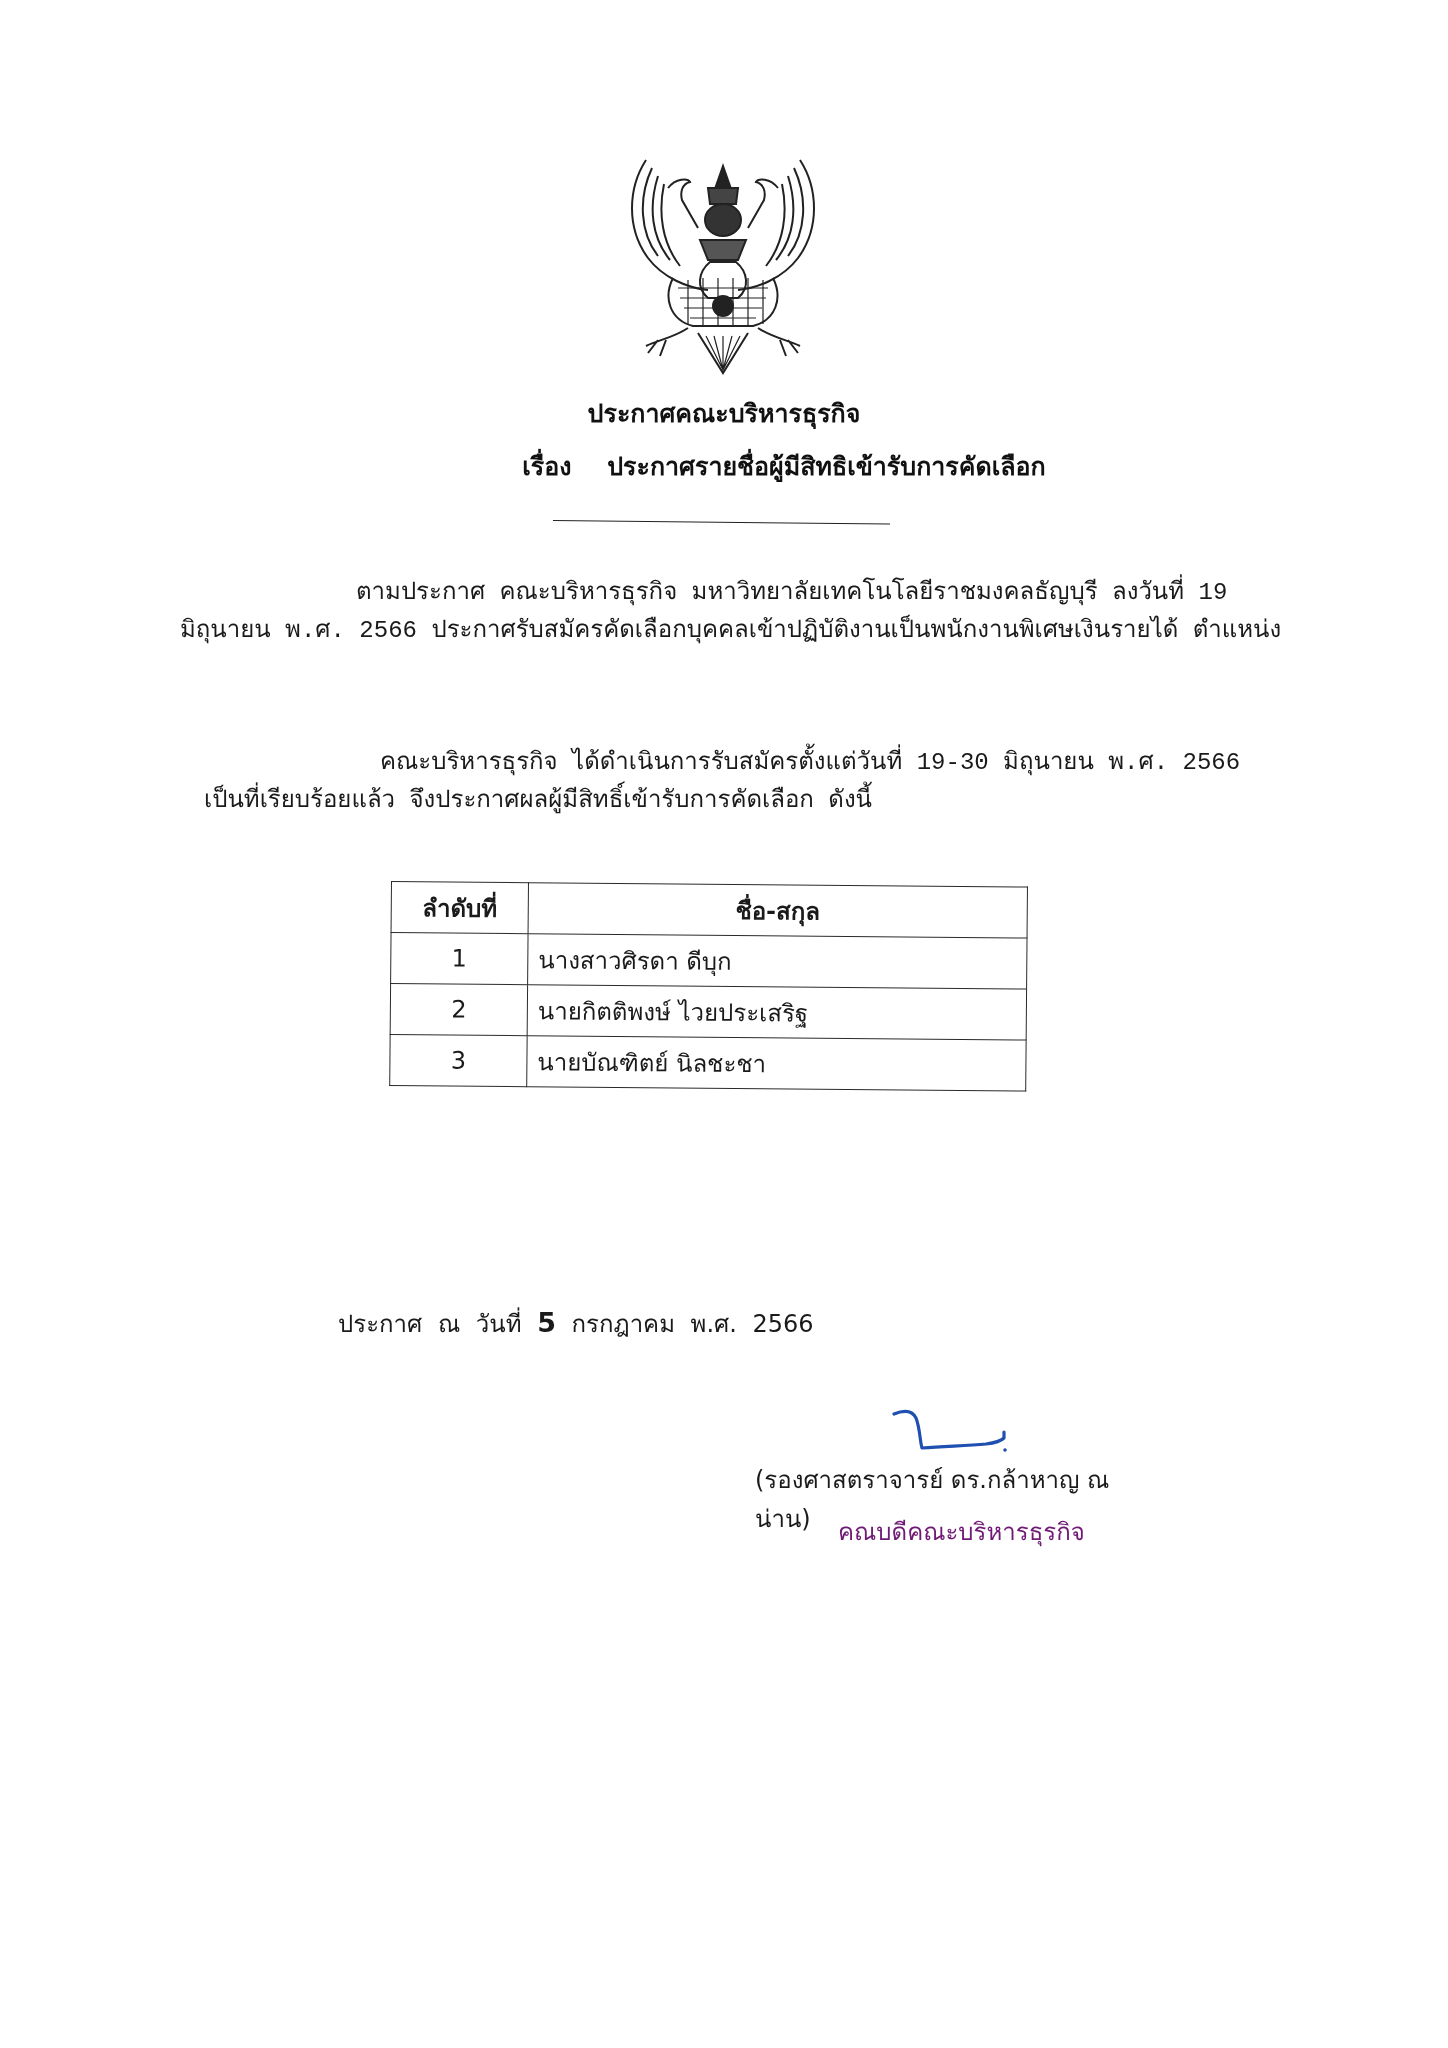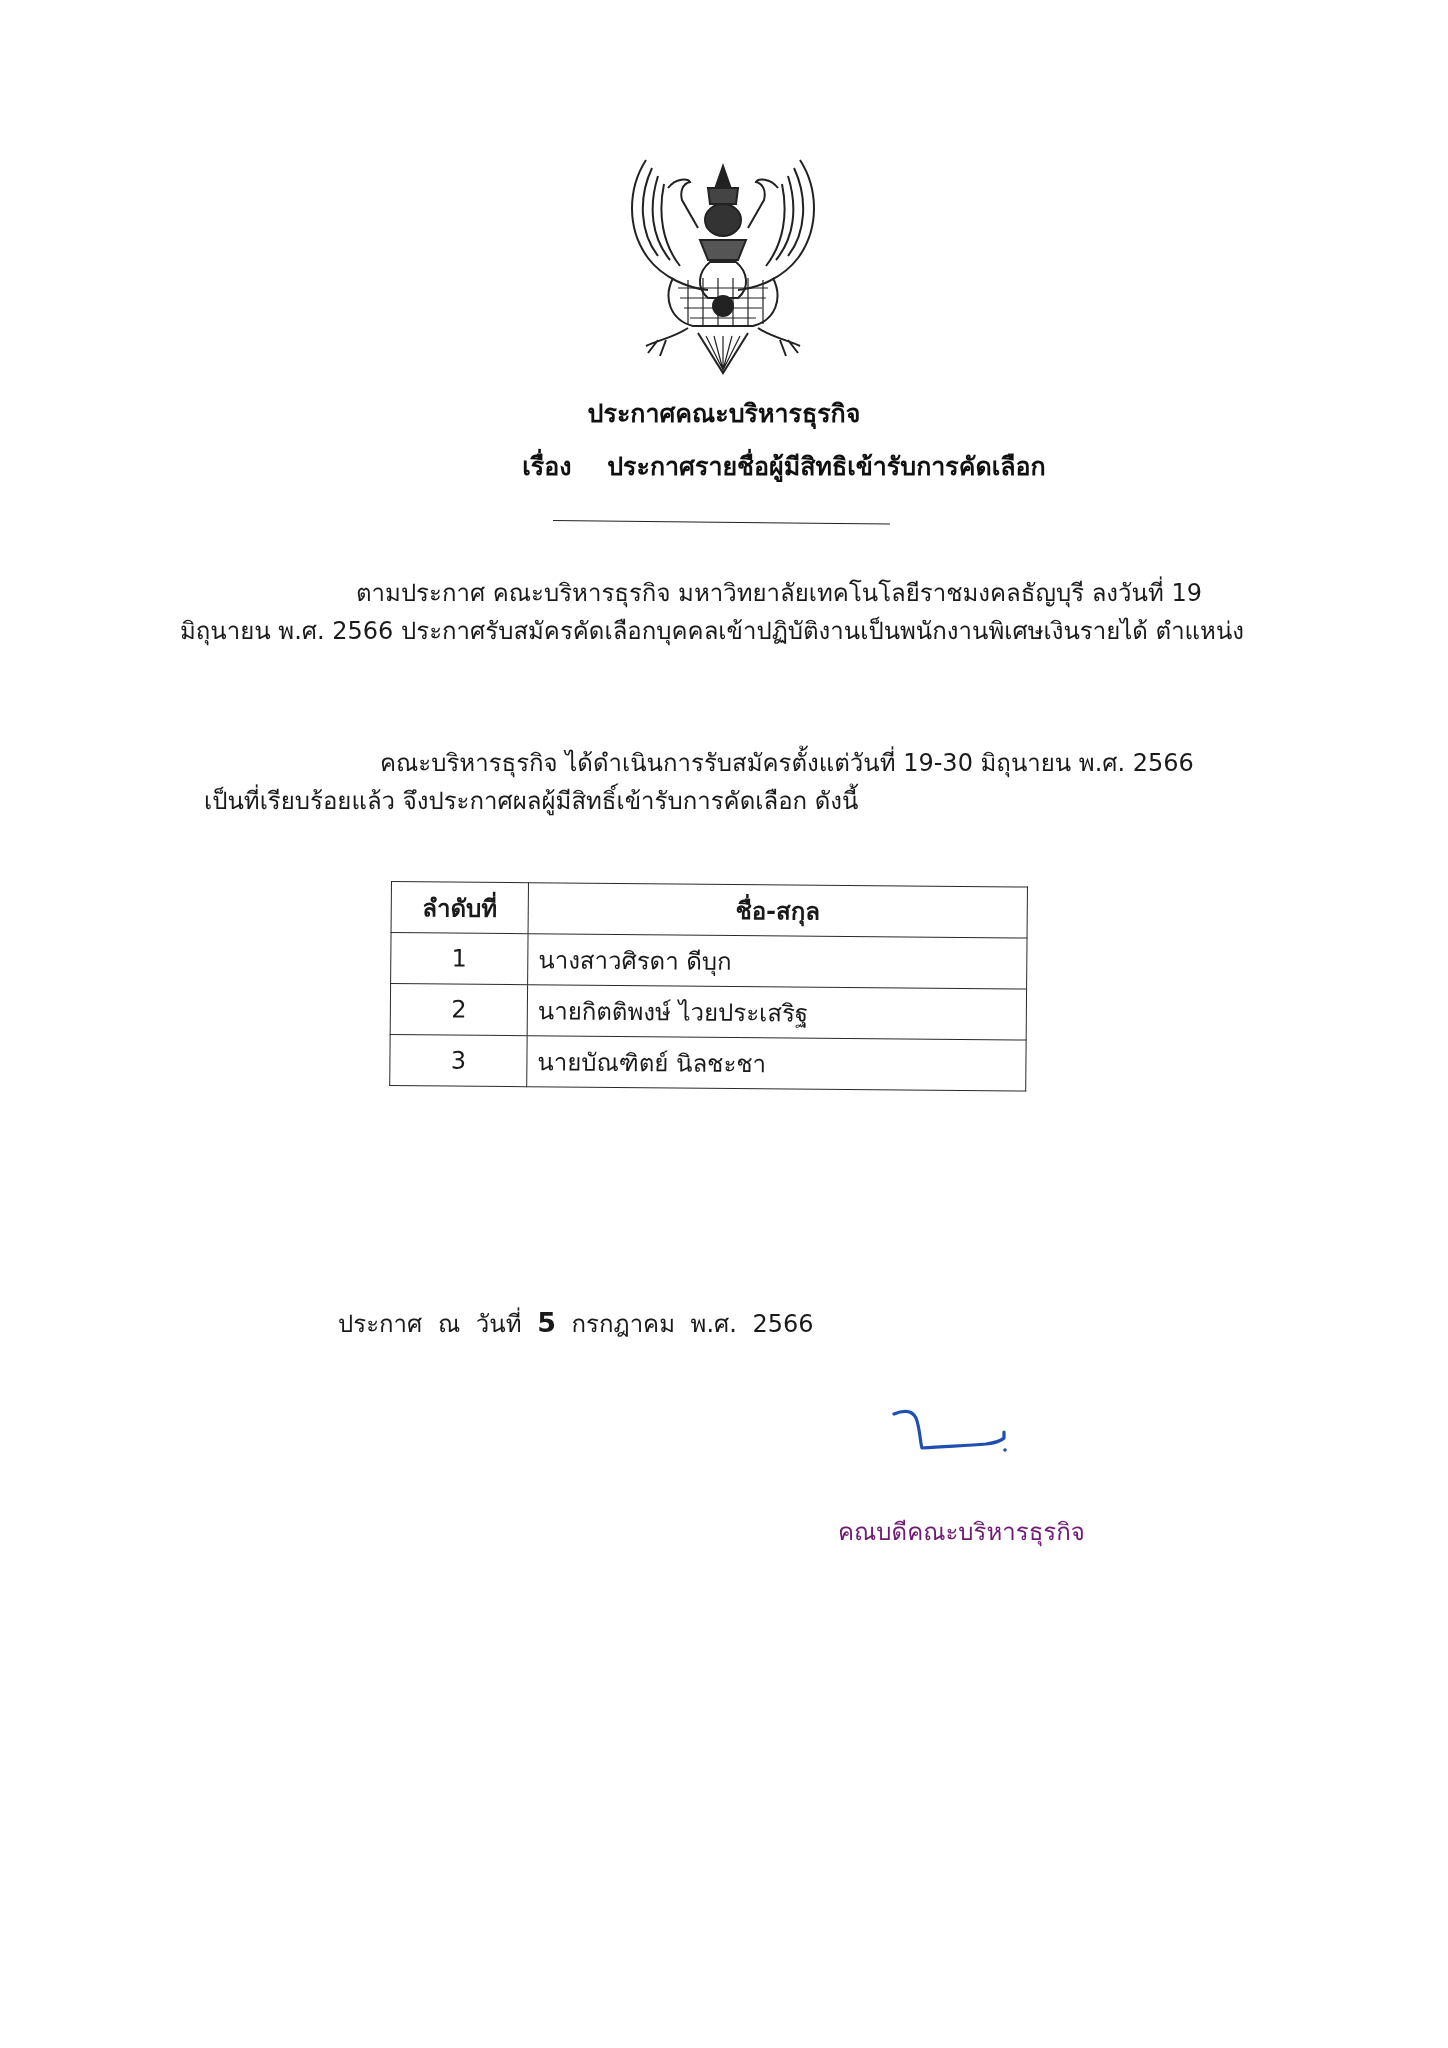--- a/index.html
+++ b/index.html
@@ -53,20 +53,21 @@
     }
     .para {
       position: absolute;
       left: 180px;
       width: 1080px;
       font-size: 24px;
       line-height: 38px;
       color: #1a1a1a;
       text-align: justify;
       text-align-last: left;
+      font-family: Liberation Mono, monospace;
     }
     .para .line { display: block; white-space: nowrap; }
     .para .indent { padding-left: 176px; }
     .para1 { top: 574px; }
     .para2 { top: 744px; margin-left: 24px; }
     .para3 { top: 1154px; }
     .spread { display: flex; justify-content: space-between; }
 
     table.candidates {
       position: absolute;
@@ -227,15 +228,16 @@
     <span>ประกาศ ณ วันที่</span>
     <span class="day">5</span>
     <span>กรกฎาคม พ.ศ. 2566</span>
   </div>
 
   <svg class="signature" viewBox="0 0 160 50">
     <path d="M8 6 C18 2, 26 2, 30 10 C34 20, 34 34, 36 40 C60 38, 80 38, 100 36 C108 35, 114 34, 118 30 L118 24" fill="none" stroke="#1f4fb0" stroke-width="3.2" stroke-linecap="round" stroke-linejoin="round"></path>
     <circle cx="119" cy="42" r="1.8" fill="#1f4fb0"></circle>
   </svg>
 
+  <div class="signer-name">(รองศาสตราจารย์ ดร.กล้าหาญ ณ น่าน)</div>
   <div class="signer-title">คณบดีคณะบริหารธุรกิจ</div>
 
 </div>
 
 </body></html>

